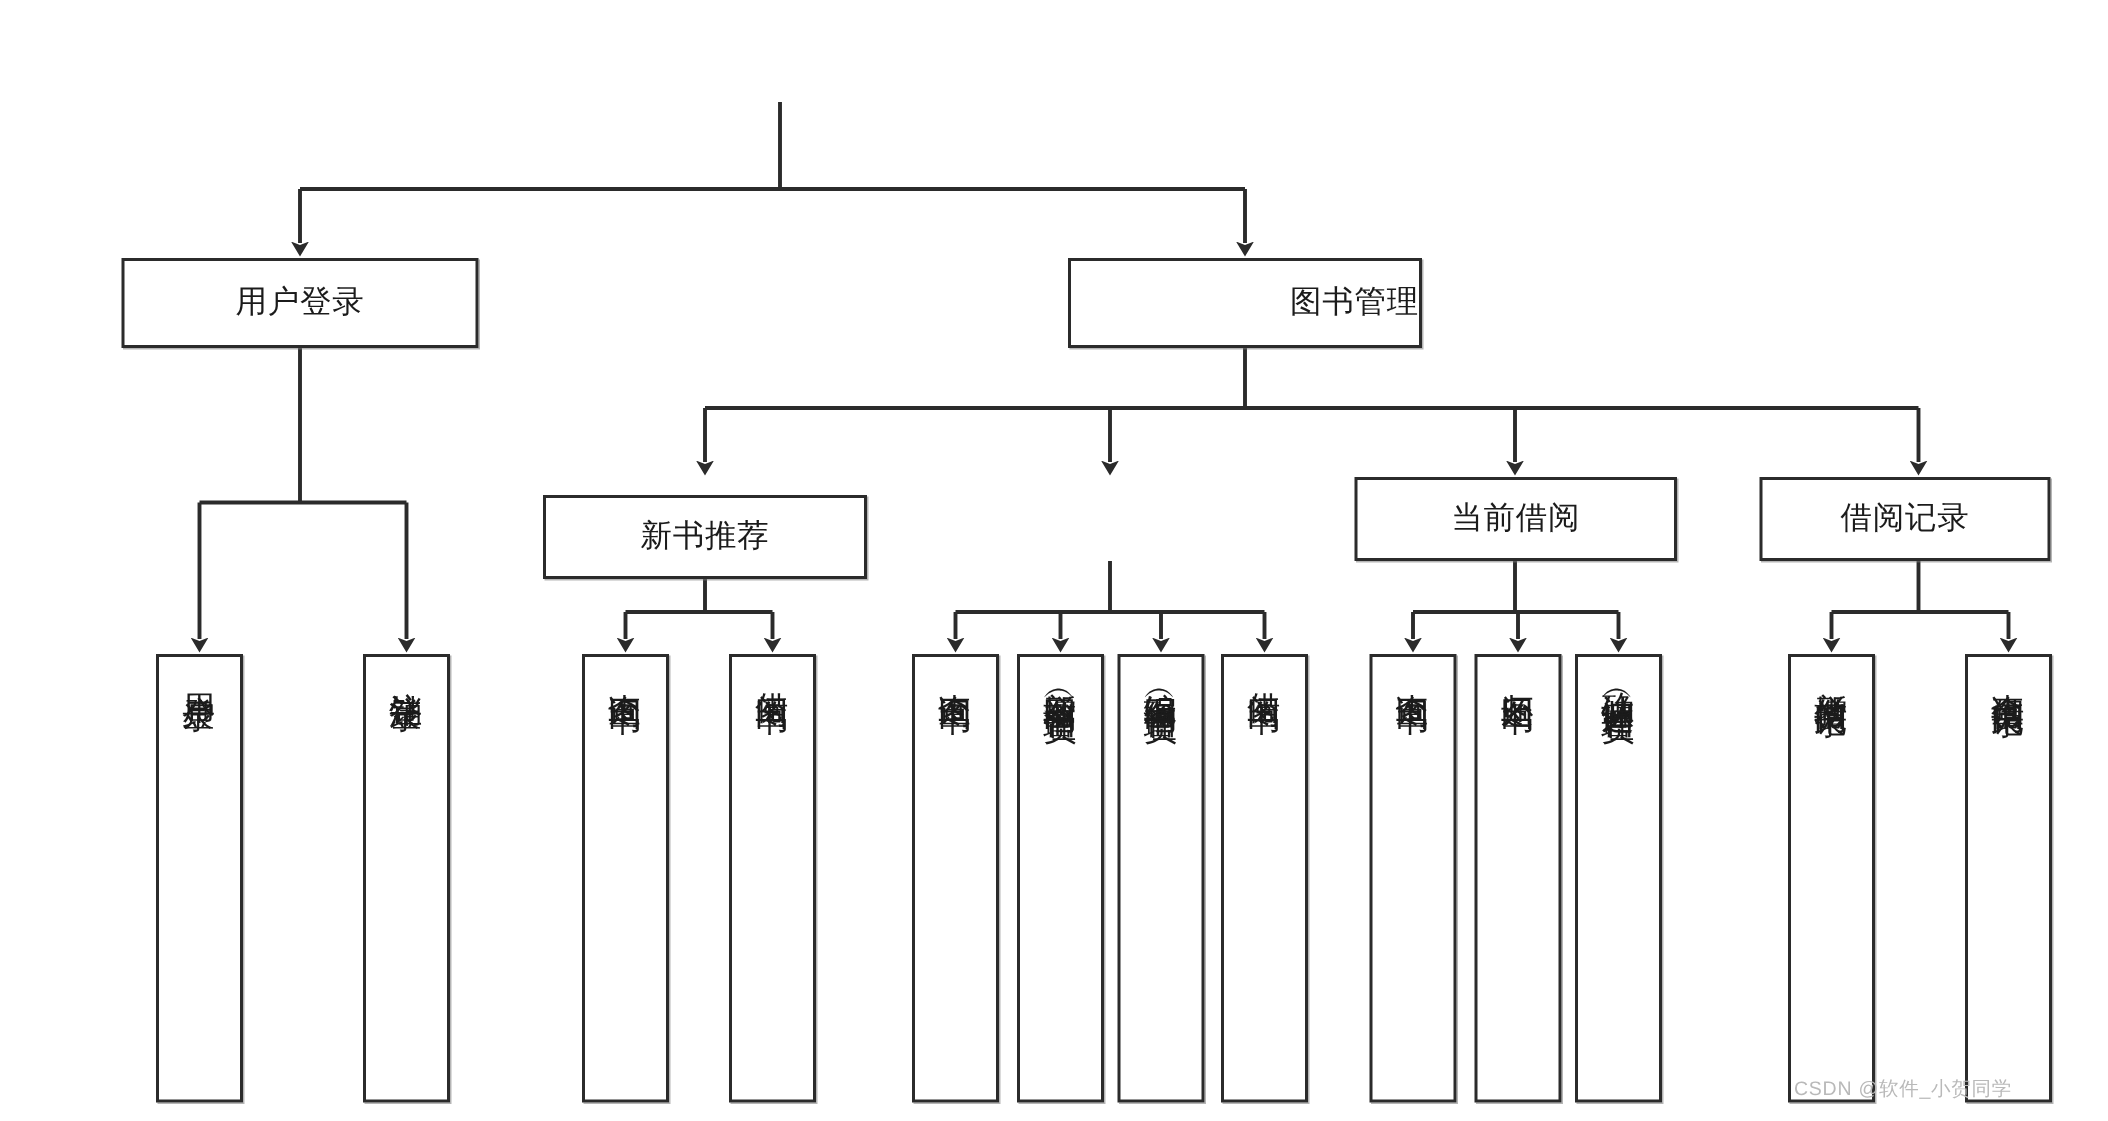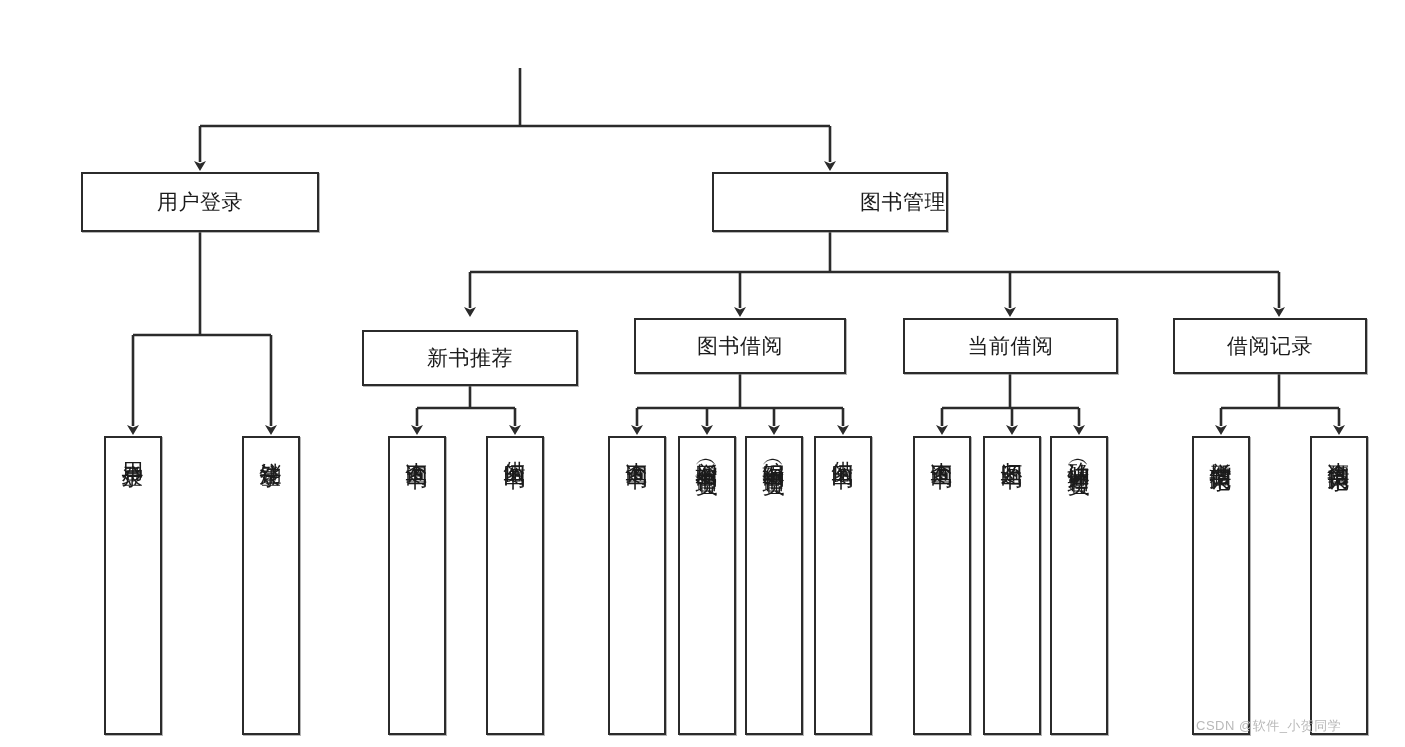--- a/index.html
+++ b/index.html
@@ -131,23 +131,20 @@
   <div class="node h" style="left: 81px; top: 172px; width: 238px; height: 60px;">
     <span class="label">用户登录</span>
   </div>
   <div class="node h" style="left: 712px; top: 172px; width: 236px; height: 60px; justify-content: flex-end;">
     <span class="label">图书管理</span>
   </div>
 
   <div class="node h" style="left: 362px; top: 318px; width: 216px; height: 56px; margin-top: 12px;">
     <span class="label">新书推荐</span>
   </div>
-  <div class="node h" style="left: 634px; top: 318px; width: 212px; height: 56px;">
-    <span class="label">图书借阅</span>
-  </div>
   <div class="node h" style="left: 903px; top: 318px; width: 215px; height: 56px;">
     <span class="label">当前借阅</span>
   </div>
   <div class="node h" style="left: 1173px; top: 318px; width: 194px; height: 56px;">
     <span class="label">借阅记录</span>
   </div>
 
   <div class="node v" style="left: 104px; top: 436px; width: 58px; height: 299px;">
     <span class="label">用户登录</span>
   </div>

